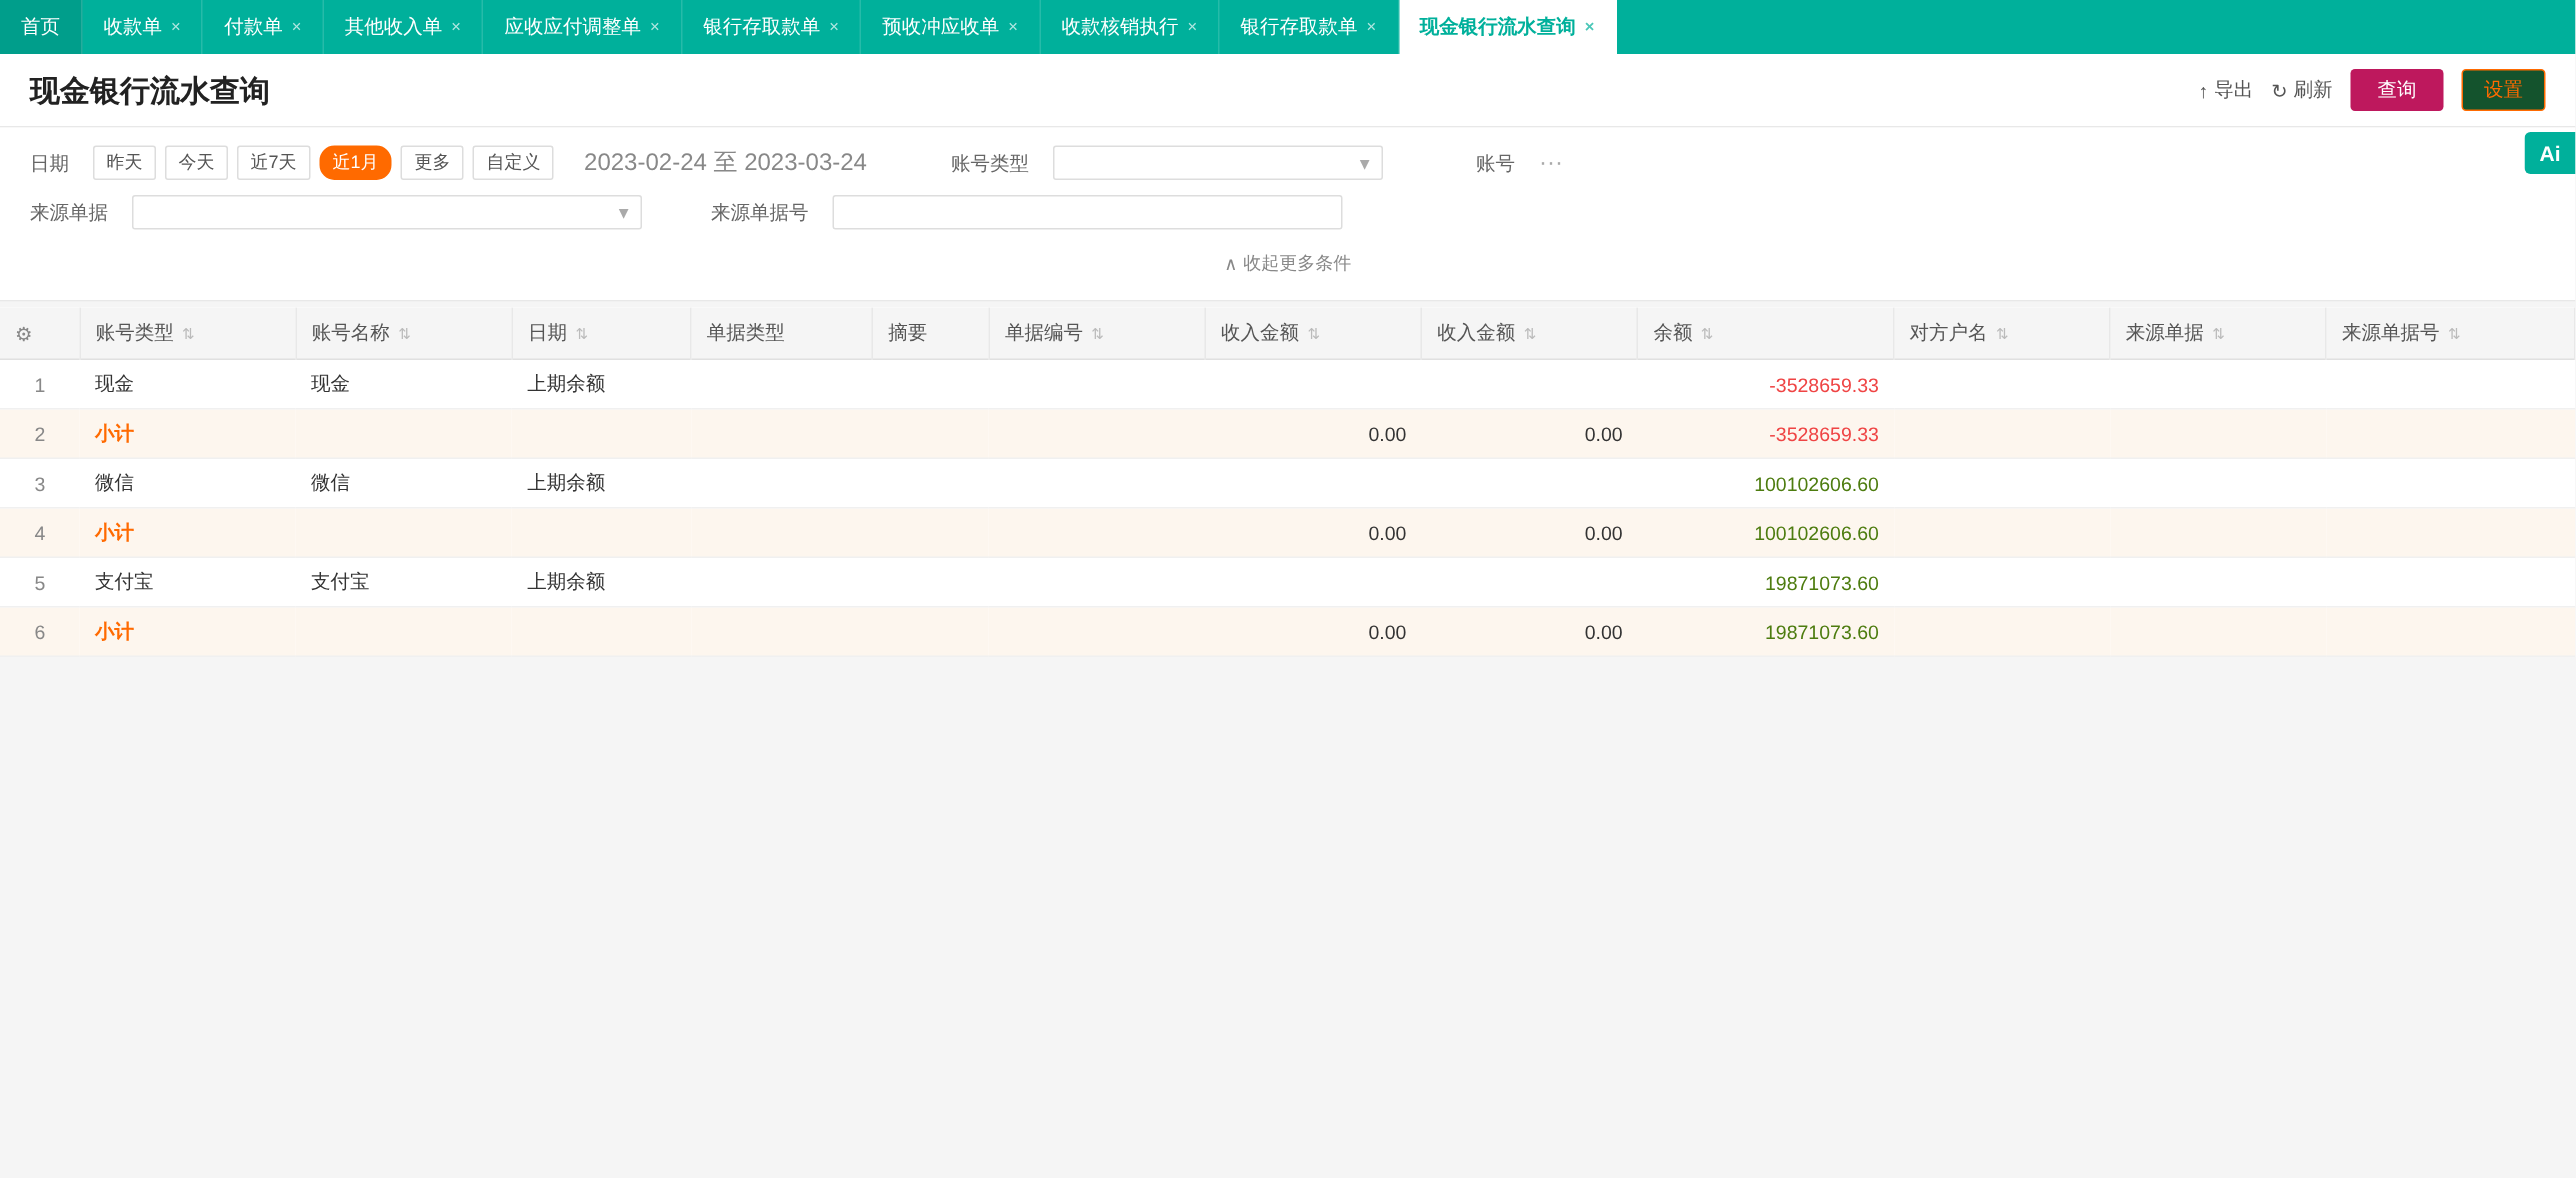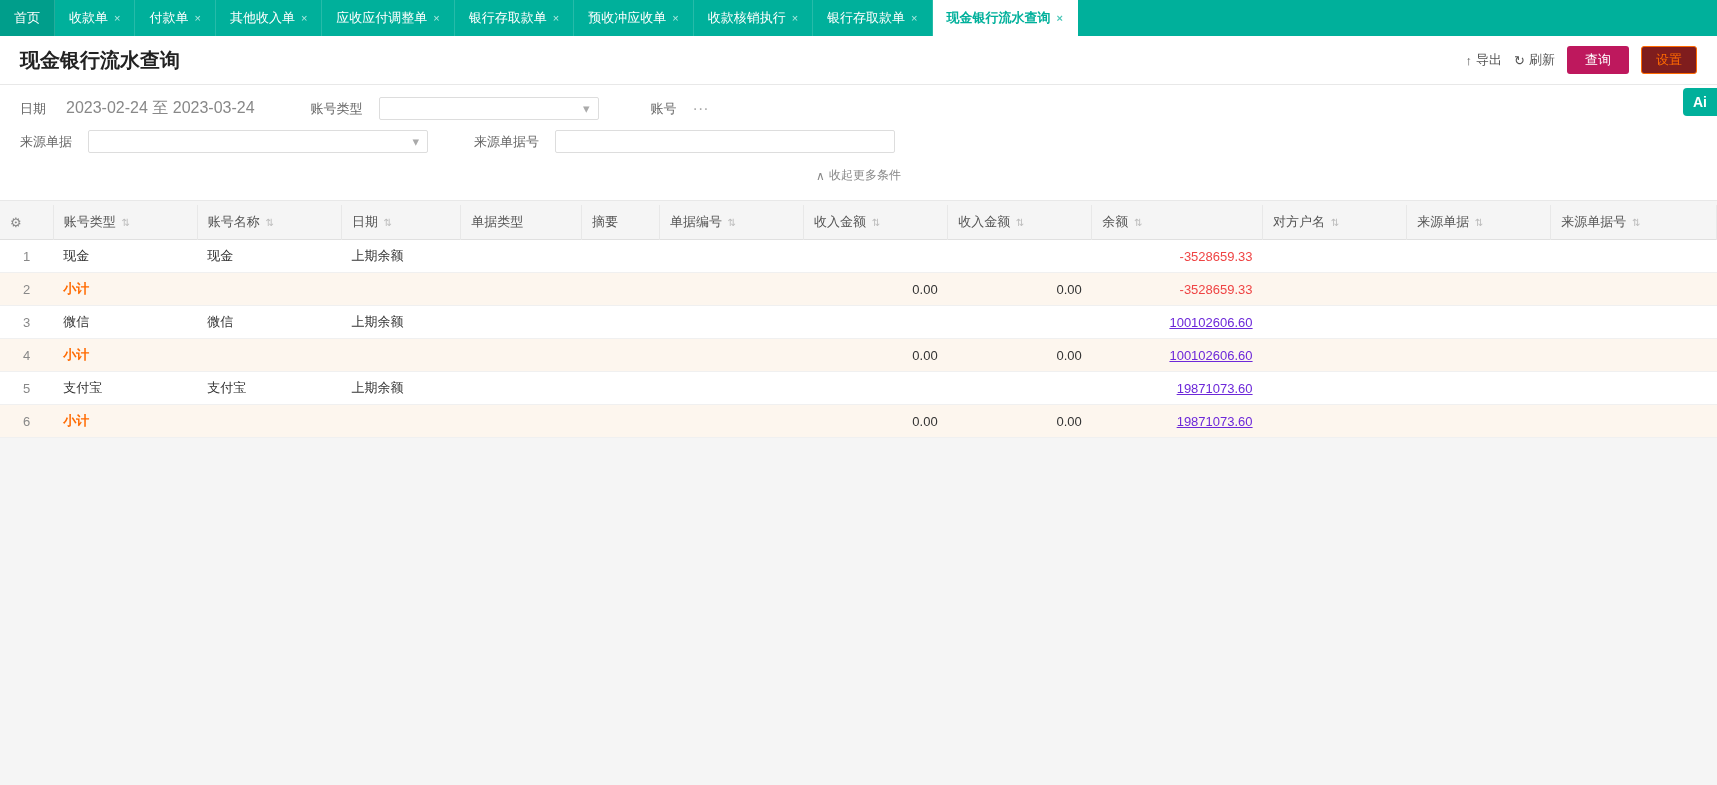--- a/index.html
+++ b/index.html
@@ -68,21 +68,21 @@
     .btn-query {
       background: #be185d;
       color: #fff;
       border: none;
       border-radius: 3px;
       padding: 5px 18px;
       cursor: pointer;
       font-size: 13px;
     }
     .btn-settings {
-      background: #7f1d1d;
+      background: #14532d;
       color: #ff6a00;
       border: 1px solid #ff6a00;
       border-radius: 3px;
       padding: 4px 14px;
       cursor: pointer;
       font-size: 13px;
     }
 
     
     .filter-area {
@@ -201,21 +201,21 @@
     tbody td {
       padding: 7px 10px;
       color: #333;
       white-space: nowrap;
     }
     tbody td.subtotal {
       color: #ff6a00;
       font-weight: bold;
     }
     tbody td.balance-neg { color: #ef4444; }
-    tbody td.balance-pos { color: #6d28d9; text-decoration: underline; }
+    tbody td.balance-pos { color: #4d7c0f; }
     .row-num { color: #888; text-align: center; }
     .gear-icon { color: #888; cursor: pointer; }
 
     
     .ai-badge {
       position: fixed;
       right: 0;
       top: 88px;
       background: #00b09b;
       color: #fff;
@@ -285,29 +285,37 @@
     </button>
     <button class="btn-query">查询</button>
     <button class="btn-settings">设置</button>
   </div>
 </div>
 
 <div class="filter-area">
   <div class="filter-row">
 
     <span class="filter-label">日期</span>
+    <div class="filter-date-btns">
+      <button class="date-btn">昨天</button>
+      <button class="date-btn">今天</button>
+      <button class="date-btn">近7天</button>
+      <button class="date-btn active">近1月</button>
+      <button class="date-btn">更多</button>
+      <button class="date-btn">自定义</button>
+    </div>
     <span class="date-range">2023-02-24 至 2023-03-24</span>
 
     <span class="filter-label" style="margin-left:40px;">账号类型</span>
     <div class="filter-select" style="min-width:220px;">
       <span class="filter-select-text"></span>
       <span style="color:#aaa;">▾</span>
     </div>
 
-    <span class="filter-label" style="margin-left:36px;">账号</span>
+    <span class="filter-label" style="margin-left:46px;">账号</span>
     <span class="filter-dots">···</span>
   </div>
 
   <div class="filter-row">
 
     <span class="filter-label">来源单据</span>
     <div class="filter-select" style="min-width:340px;">
       <span class="filter-select-text"></span>
       <span style="color:#aaa;">▾</span>
     </div>

